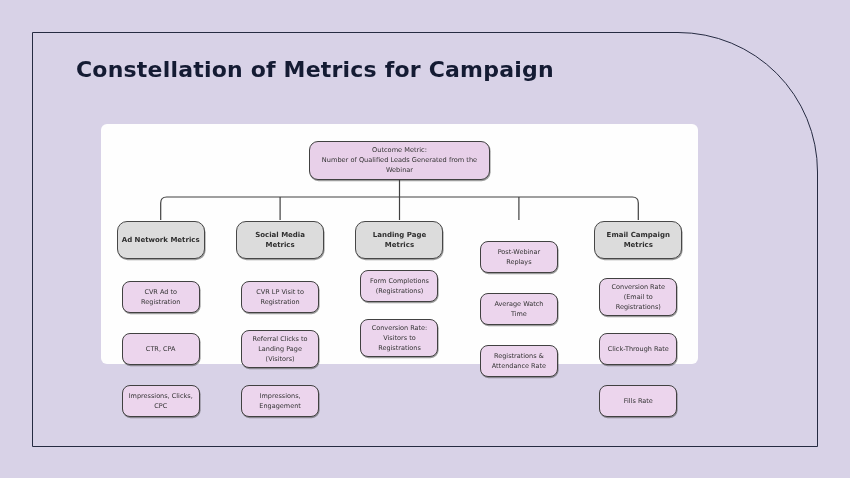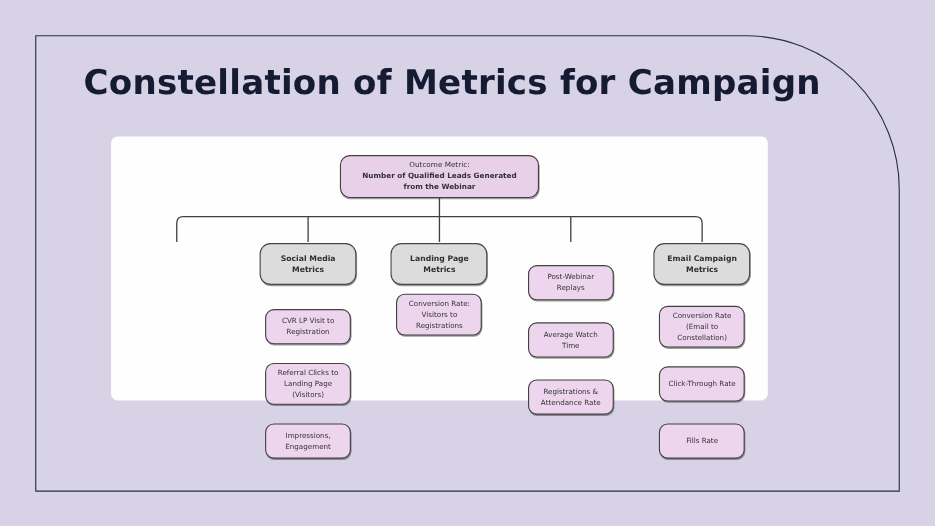--- a/index.html
+++ b/index.html
@@ -15,21 +15,21 @@
     left:32px;top:32px;
     width:786px;height:415px;
     border:1px solid #262b42;
     border-radius:0 140px 0 0;
     background:transparent;
     box-sizing:border-box;
   }
   .title{
     position:absolute;
     left:43px;top:24px;
-    font-size:31px;
+    font-size:22px;
     font-weight:700;
     color:#141b33;
     letter-spacing:0.2px;
     white-space:nowrap;
   }
   .panel{
     position:absolute;
     left:68px;top:91px;
     width:597px;height:240px;
     background:#fefefe;
@@ -51,21 +51,21 @@
     border-radius:9px;
     box-shadow:0.6px 1.2px 0 rgba(60,60,60,.5);
     display:flex;flex-direction:column;
     align-items:center;justify-content:center;
     padding:3px 10px;
     text-align:center;
     color:#323232;
     font-size:6.6px;
     line-height:1.55;
   }
-  .root-node .bold{font-weight:700;}
+  .root-node .bold{font-weight:400;}
   .col{
     position:absolute;
     top:96px;
     width:20%;
     display:flex;flex-direction:column;align-items:center;
   }
   .col0{left:0%;} .col1{left:20%;} .col2{left:40%;} .col3{left:60%;} .col4{left:80%;justify-content:center;}
   .cat-slot{
     height:40px;
     display:flex;align-items:center;justify-content:center;
@@ -121,20 +121,34 @@
       <path d="M179.1 73 V96" stroke="#404040" stroke-width="1.2" fill="none"></path>
       <path d="M298.5 73 V96" stroke="#404040" stroke-width="1.2" fill="none"></path>
       <path d="M417.9 73 V96" stroke="#404040" stroke-width="1.2" fill="none"></path>
     </svg>
 
     <div class="root-node">
       <span>Outcome Metric:</span>
       <span class="bold">Number of Qualified Leads Generated from the Webinar</span>
     </div>
 
+    <div class="col col0">
+      <div class="cat-slot">
+          <div class="cat-box">Ad Network Metrics</div>
+        </div>
+      <div class="metric-slot first">
+          <div class="metric-box">CVR Ad to Registration</div>
+        </div>
+      <div class="metric-slot">
+          <div class="metric-box">CTR, CPA</div>
+        </div>
+      <div class="metric-slot">
+          <div class="metric-box">Impressions, Clicks, CPC</div>
+        </div>
+    </div>
 
     <div class="col col1">
       <div class="cat-slot">
           <div class="cat-box">Social Media Metrics</div>
         </div>
       <div class="metric-slot first">
           <div class="metric-box">CVR LP Visit to Registration</div>
         </div>
       <div class="metric-slot">
           <div class="metric-box">Referral Clicks to Landing Page (Visitors)</div>
@@ -142,20 +156,23 @@
       <div class="metric-slot">
           <div class="metric-box">Impressions, Engagement</div>
         </div>
     </div>
 
     <div class="col col2">
       <div class="cat-slot">
           <div class="cat-box">Landing Page Metrics</div>
         </div>
       <div class="metric-slot">
+          <div class="metric-box">Form Completions (Registrations)</div>
+        </div>
+      <div class="metric-slot">
           <div class="metric-box">Conversion Rate: Visitors to Registrations</div>
         </div>
     </div>
 
     <div class="col col3">
       <div class="metric-slot first">
           <div class="metric-box">Post-Webinar Replays</div>
         </div>
       <div class="metric-slot">
           <div class="metric-box">Average Watch Time</div>
@@ -163,21 +180,21 @@
       <div class="metric-slot">
           <div class="metric-box">Registrations &amp; Attendance Rate</div>
         </div>
     </div>
 
     <div class="col col4">
       <div class="cat-slot">
           <div class="cat-box">Email Campaign Metrics</div>
         </div>
       <div class="metric-slot first">
-          <div class="metric-box">Conversion Rate (Email to Constellation)</div>
+          <div class="metric-box">Conversion Rate (Email to Registrations)</div>
         </div>
       <div class="metric-slot">
           <div class="metric-box">Click-Through Rate</div>
         </div>
       <div class="metric-slot">
           <div class="metric-box">Fills Rate</div>
         </div>
     </div>
 
   </div>

